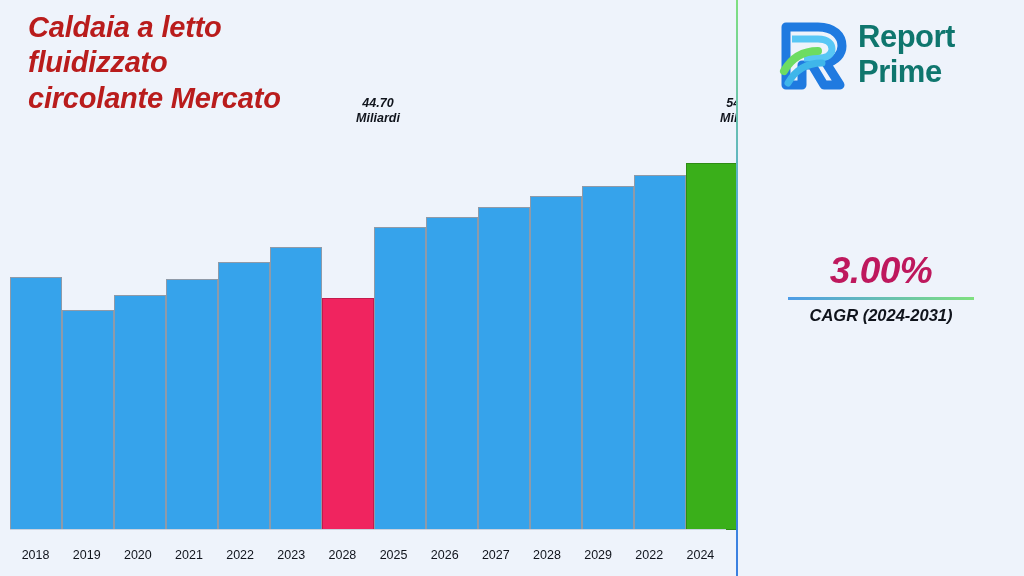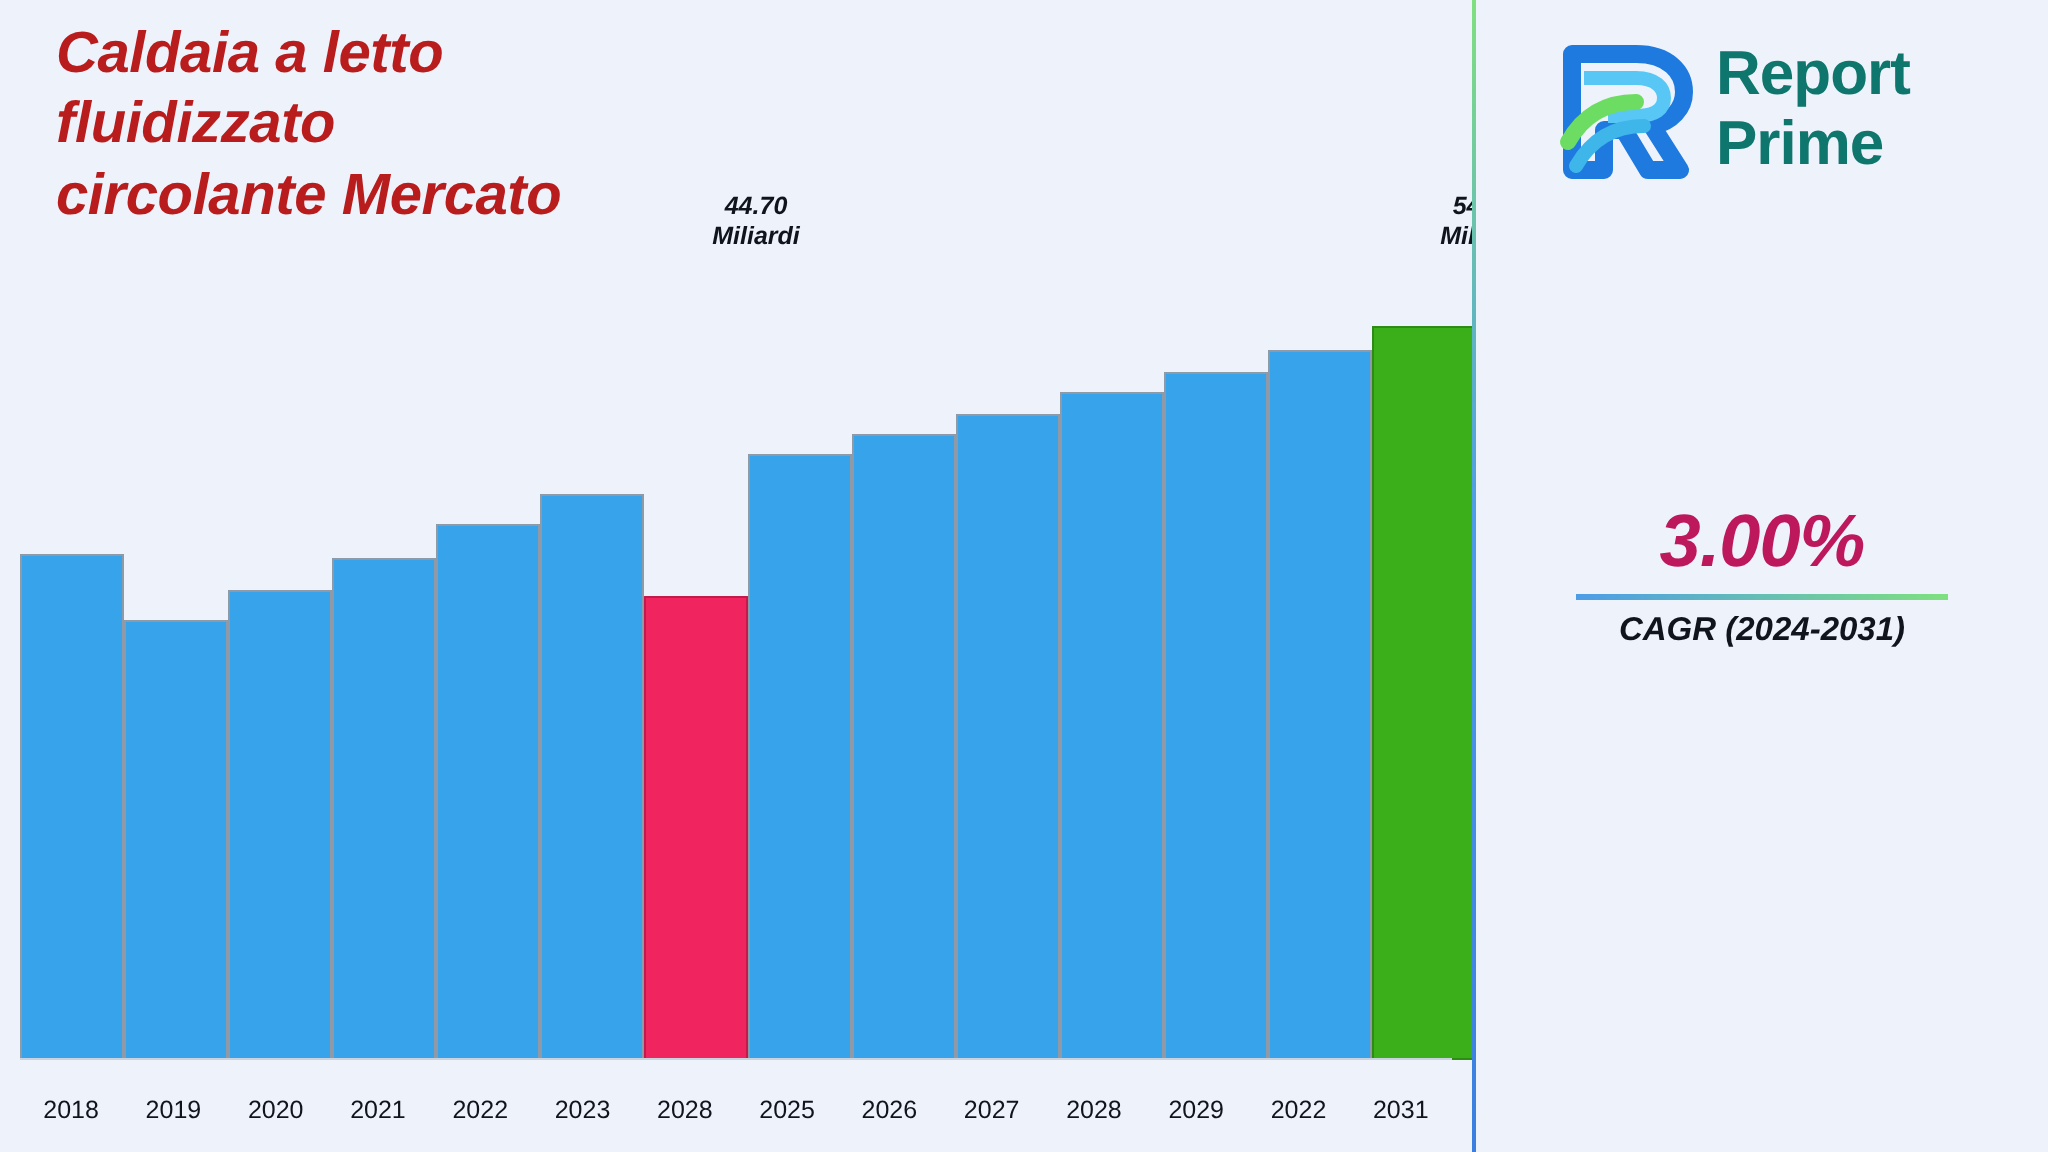--- a/index.html
+++ b/index.html
@@ -180,21 +180,21 @@
         <div class="xtick">2021</div>
         <div class="xtick">2022</div>
         <div class="xtick">2023</div>
         <div class="xtick">2028</div>
         <div class="xtick">2025</div>
         <div class="xtick">2026</div>
         <div class="xtick">2027</div>
         <div class="xtick">2028</div>
         <div class="xtick">2029</div>
         <div class="xtick">2022</div>
-        <div class="xtick">2031</div>
+        <div class="xtick">2024</div>
       </div>
   </div>
 
   <div class="divider"></div>
 
   <div class="right-panel">
     <div class="logo">
       <div class="logo-mark">
         <svg width="72" height="70" viewBox="0 0 72 70" xmlns="http://www.w3.org/2000/svg">
           <path d="M8 6 H40 C56 6 64 15 64 25 C64 33 58 40 48 42 L62 64 H46 L34 44 H24 V64 H8 Z" fill="none" stroke="#1f7ae0" stroke-width="9" stroke-linejoin="round"></path>

